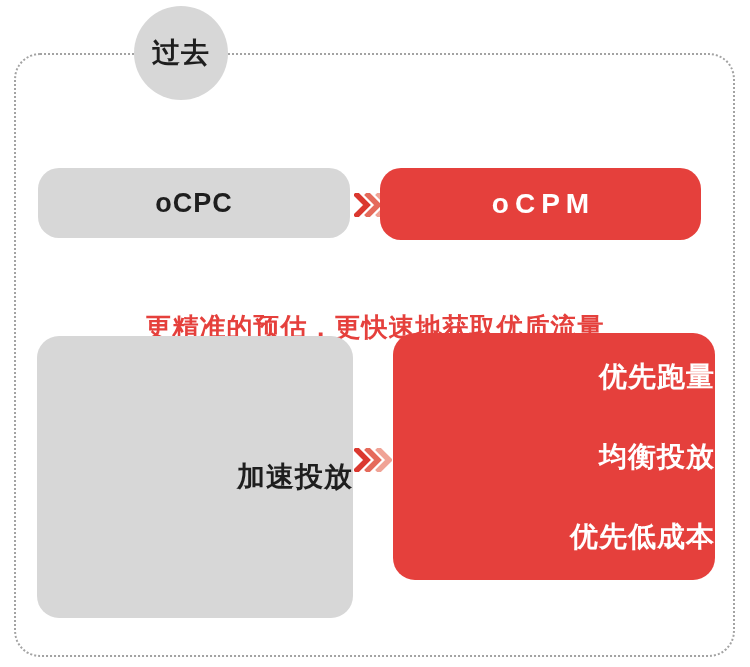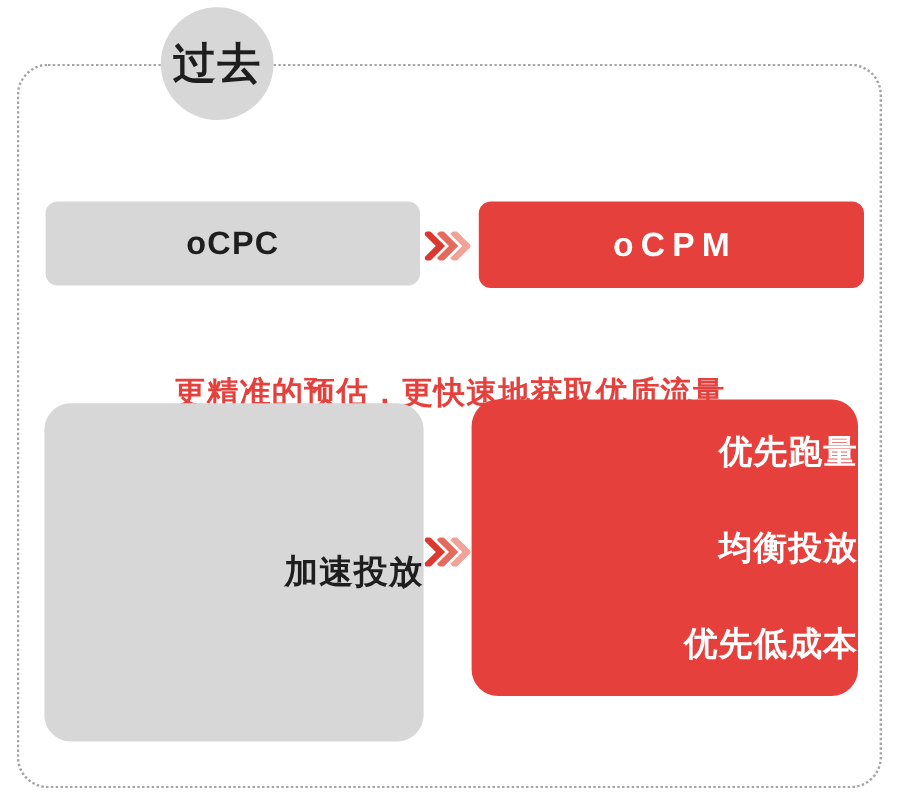--- a/index.html
+++ b/index.html
@@ -25,40 +25,40 @@
     border-radius:26px;
     box-sizing:border-box;
     z-index:0;
   }
   .circle{
     position:absolute;
     top:6px;
     width:94px;height:94px;
     border-radius:50%;
     display:flex;align-items:center;justify-content:center;
-    font-size:36px;font-weight:700;
+    font-size:28px;font-weight:700;
     z-index:2;
     letter-spacing:1px;
   }
   .circle.past{left:134px;background:var(--gray);color:var(--dark);}
   .circle.now{left:516px;background:var(--red);color:var(--white);}
   .pill{
     position:absolute;
     display:flex;align-items:center;justify-content:center;
-    border-radius:10px;
+    border-radius:21px;
     font-weight:700;
     z-index:1;
   }
   .pill.ocpc{
     left:38px;top:168px;width:312px;height:70px;
     background:var(--gray);color:var(--dark);
     font-size:27px;letter-spacing:1px;
   }
   .pill.ocpm{
-    left:399px;top:168px;width:321px;height:72px;
+    left:380px;top:168px;width:321px;height:72px;
     background:var(--red);color:var(--white);
     font-size:28px;font-weight:600;letter-spacing:6px;
     padding-left:6px;box-sizing:border-box;
   }
   .chevrons{position:absolute;z-index:1;}
   .chevrons.row1{left:354px;top:193px;}
   .chevrons.row2{left:354px;top:448px;}
   .caption{
     position:absolute;left:0;width:750px;
     text-align:center;

